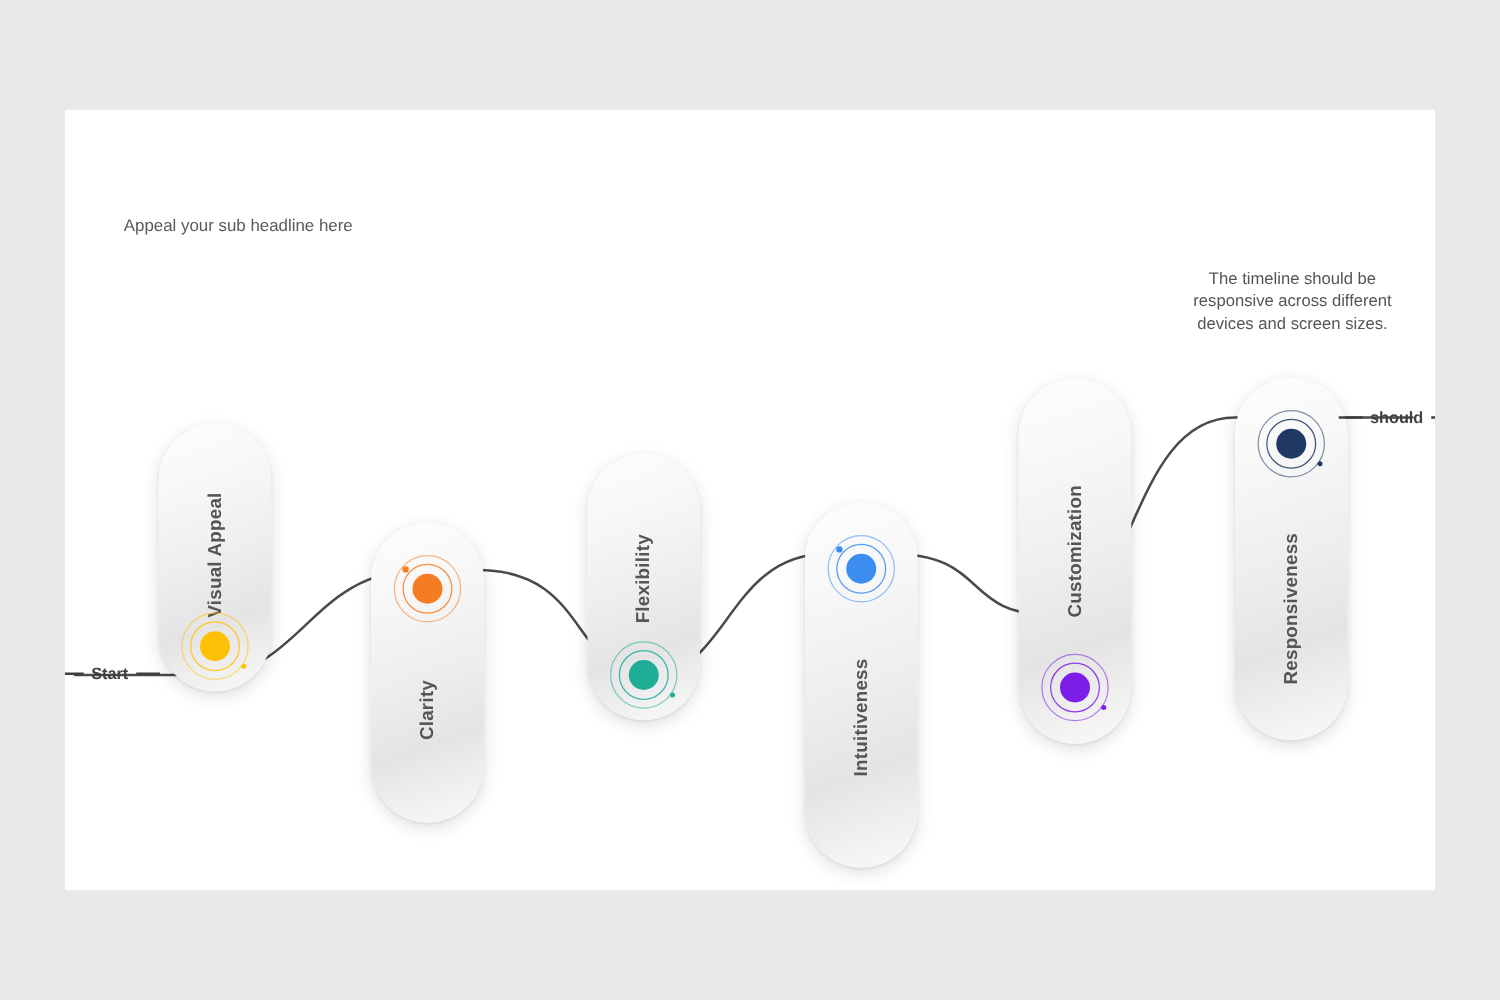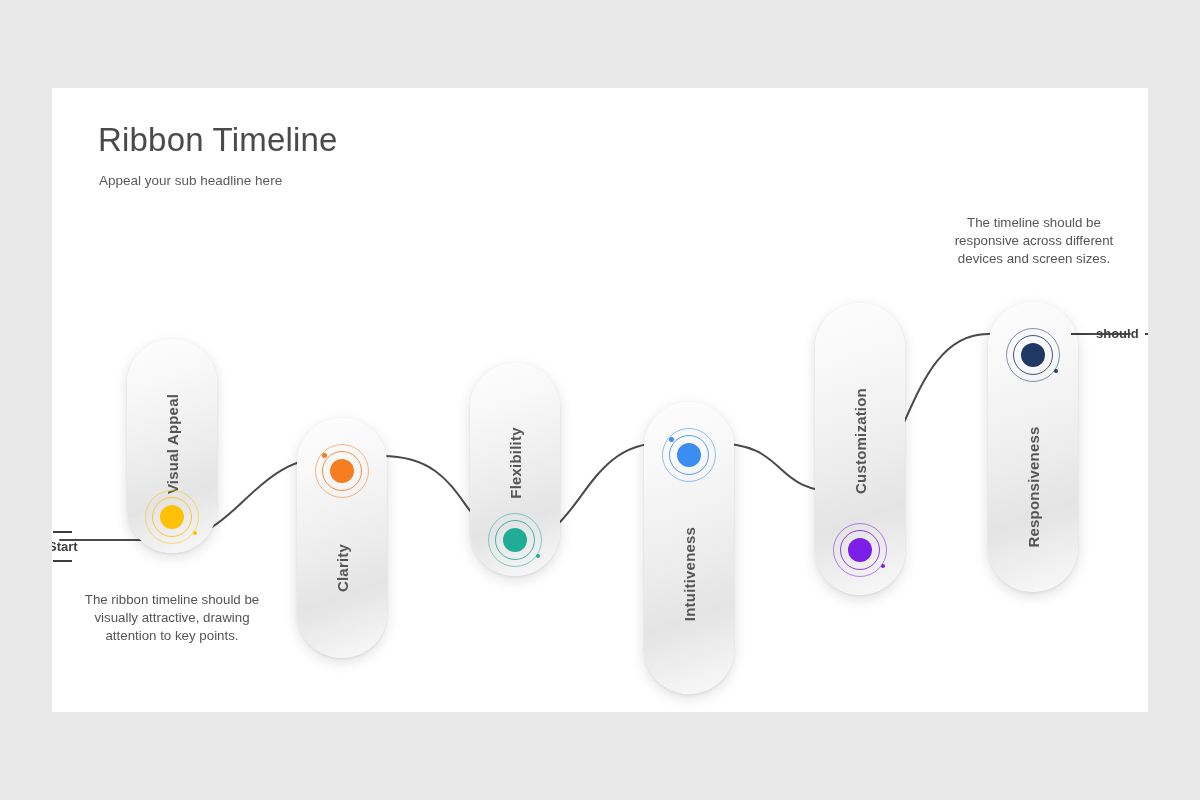--- a/index.html
+++ b/index.html
@@ -152,21 +152,20 @@
     width: 19px;
     height: 2px;
     background: #3f3f3f;
   }
 </style>
 </head>
 <body>
 
 <div id="slide-card">
 
-  <h1 id="page-title">Ribbon Timeline</h1>
   <p id="page-subtitle">Appeal your sub headline here</p>
 
   <svg id="connector-layer" viewBox="0 0 1096 624" preserveAspectRatio="none">
     <path d="M 8 452
              L 114 452
              C 190 452 196 368 285 368
              L 330 368
              C 420 368 404 452 468 452
              C 530 452 530 355 610 355
              L 660 355
@@ -179,21 +178,20 @@
   <div class="stage" style="left:75px; top:251px; width:90px; height:214px;">
     <div class="pill" style="width:90px; height:214px;"></div>
     <div class="pill-label" style="top:105px; transform:translate(-50%,-50%) rotate(-90deg);">Visual Appeal</div>
     <div class="marker" style="left:18px; top:151px;">
       <div class="ring ring-outer" style="border-color:#FFC107;"></div>
       <div class="ring ring-mid" style="border-color:#FFC107;"></div>
       <div class="core" style="background:#FFC107;"></div>
       <div class="satellite sat-br" style="background:#FFC107;"></div>
     </div>
   </div>
-  <div class="desc" style="left:20px; top:503px; width:200px;">The ribbon timeline should be visually attractive, drawing attention to key points.</div>
 
   <div class="stage" style="left:245px; top:330px; width:90px; height:240px;">
     <div class="pill" style="width:90px; height:240px;"></div>
     <div class="pill-label" style="top:150px; transform:translate(-50%,-50%) rotate(-90deg);">Clarity</div>
     <div class="marker" style="left:18px; top:26px;">
       <div class="ring ring-outer" style="border-color:#F57C20;"></div>
       <div class="ring ring-mid" style="border-color:#F57C20;"></div>
       <div class="core" style="background:#F57C20;"></div>
       <div class="satellite sat-tl" style="background:#F57C20;"></div>
     </div>
@@ -237,21 +235,21 @@
     <div class="pill-label" style="top:185px; transform:translate(-50%,-50%) rotate(-90deg);">Responsiveness</div>
     <div class="marker" style="left:18px; top:26px;">
       <div class="ring ring-outer" style="border-color:#1F3864;"></div>
       <div class="ring ring-mid" style="border-color:#1F3864;"></div>
       <div class="core" style="background:#1F3864;"></div>
       <div class="satellite sat-br" style="background:#1F3864;"></div>
     </div>
   </div>
   <div class="desc" style="left:882px; top:126px; width:200px;">The timeline should be responsive across different devices and screen sizes.</div>
 
-  <div class="endcap" style="left:-4px; top:443px;flex-direction:column;">
+  <div class="endcap" style="left:-4px; top:443px;">
     <span class="dash"></span>
     <span>Start</span>
     <span class="dash"></span>
   </div>
 
   <div class="endcap" style="left:1019px; top:238px;">
     <span class="dash"></span>
     <span>should</span>
     <span class="dash"></span>
   </div>

